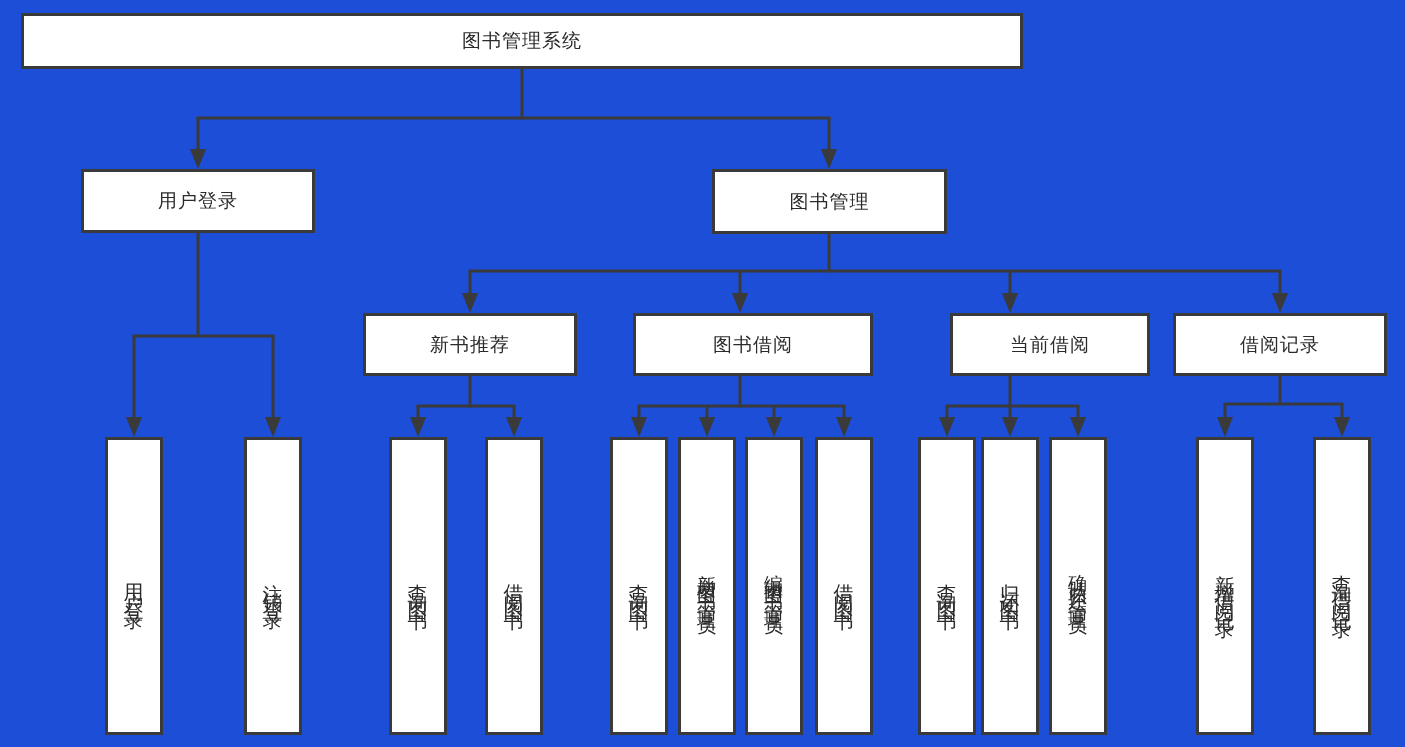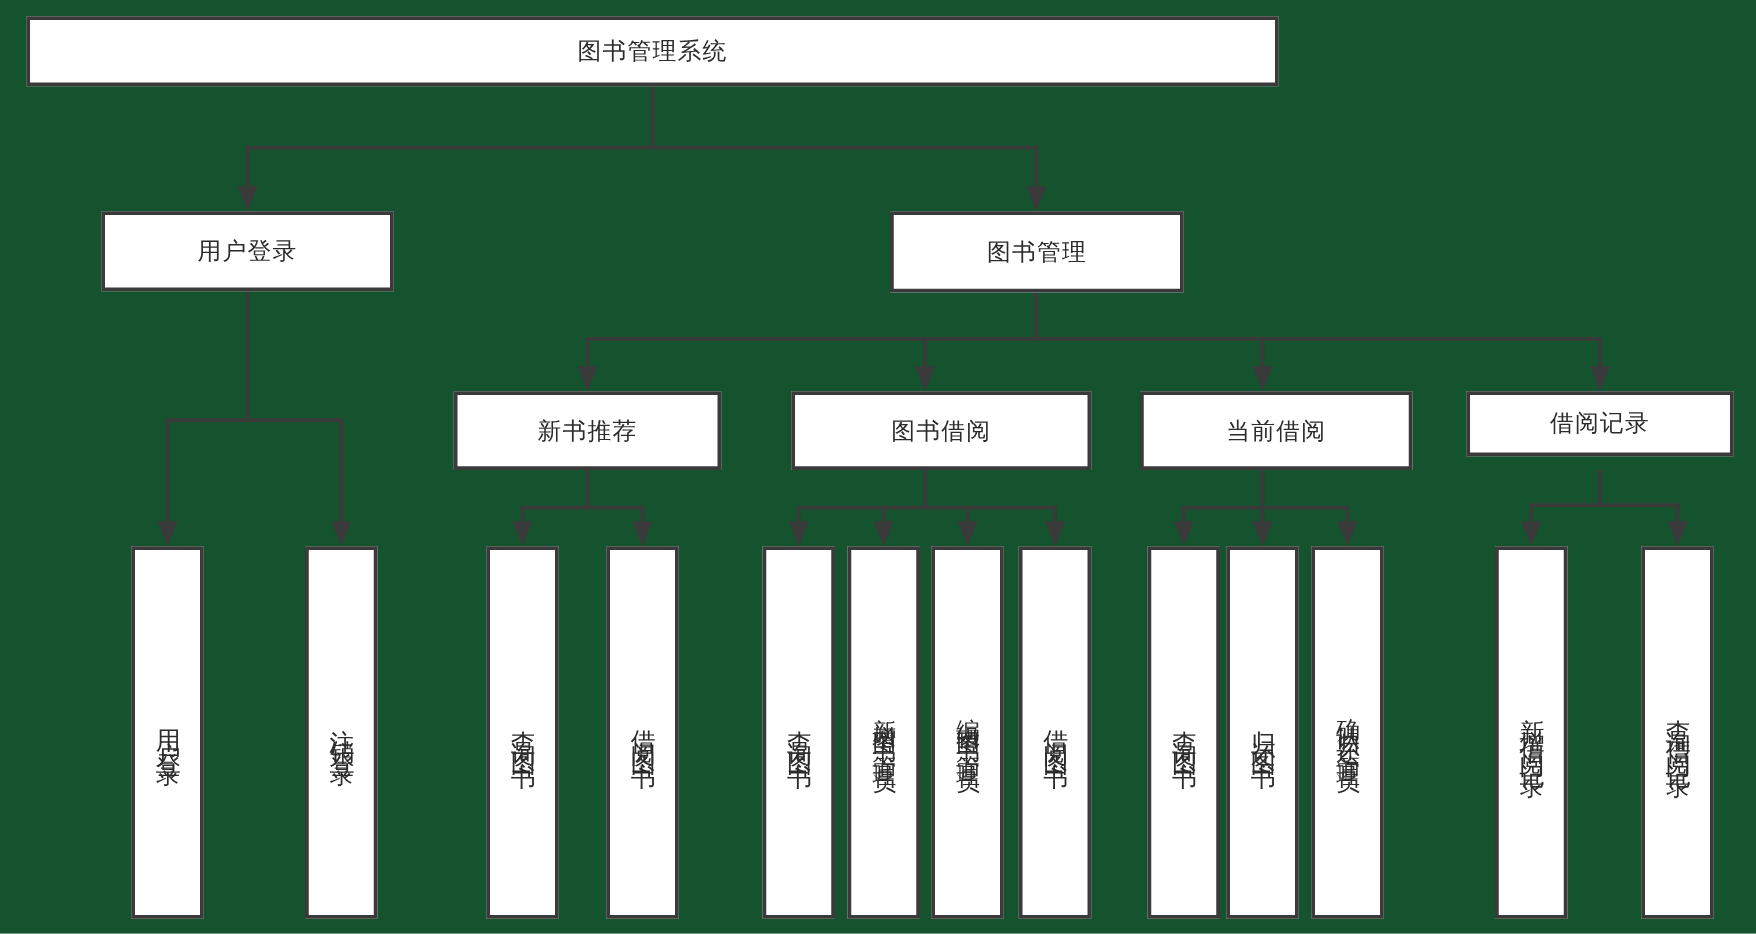--- a/index.html
+++ b/index.html
@@ -4,21 +4,21 @@
 <style>
   html, body {
     margin: 0;
     padding: 0;
     background: #ffffff;
   }
   .canvas {
     position: relative;
     width: 1405px;
     height: 747px;
-    background: #14532d;
+    background: #1d4ed8;
     font-family: "Liberation Sans", "DejaVu Sans", sans-serif;
     overflow: hidden;
   }
   .connectors {
     position: absolute;
     left: 0;
     top: 0;
     width: 1405px;
     height: 747px;
     pointer-events: none;
@@ -149,24 +149,24 @@
   <div class="box h" style="left:712px;top:169px;width:235px;height:65px">
     <span>图书管理</span>
   </div>
 
   <div class="box h" style="left:363px;top:313px;width:214px;height:63px">
     <span>新书推荐</span>
   </div>
   <div class="box h" style="left:633px;top:313px;width:240px;height:63px">
     <span>图书借阅</span>
   </div>
-  <div class="box h" style="left:912px;top:313px;width:218px;height:63px">
+  <div class="box h" style="left:950px;top:313px;width:200px;height:63px">
     <span>当前借阅</span>
   </div>
-  <div class="box h" style="left:1173px;top:313px;width:214px;height:52px">
+  <div class="box h" style="left:1173px;top:313px;width:214px;height:63px">
     <span>借阅记录</span>
   </div>
 
   <div class="box v" style="left:105px">
     <span>用户登录</span>
   </div>
   <div class="box v" style="left:244px">
     <span>注销登录</span>
   </div>
 

